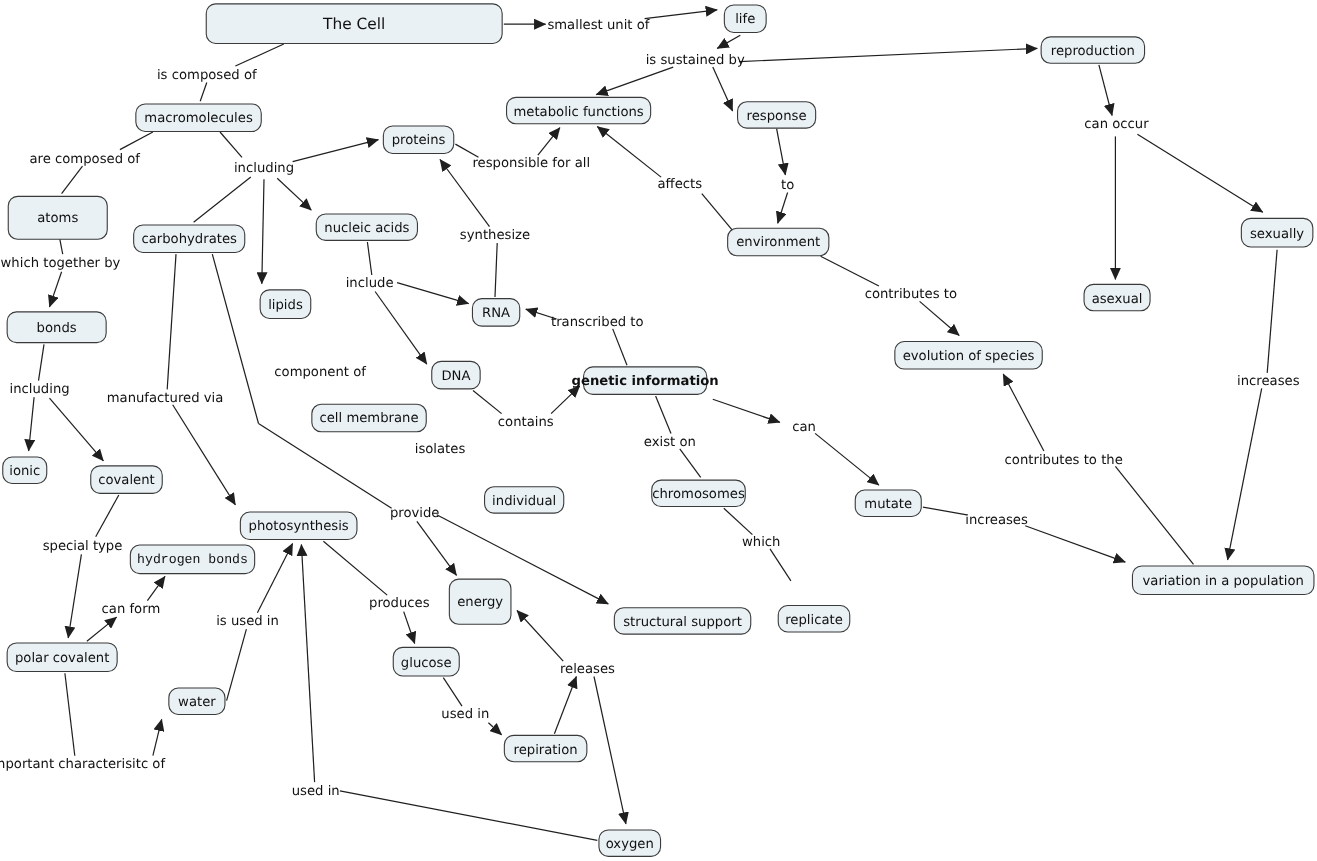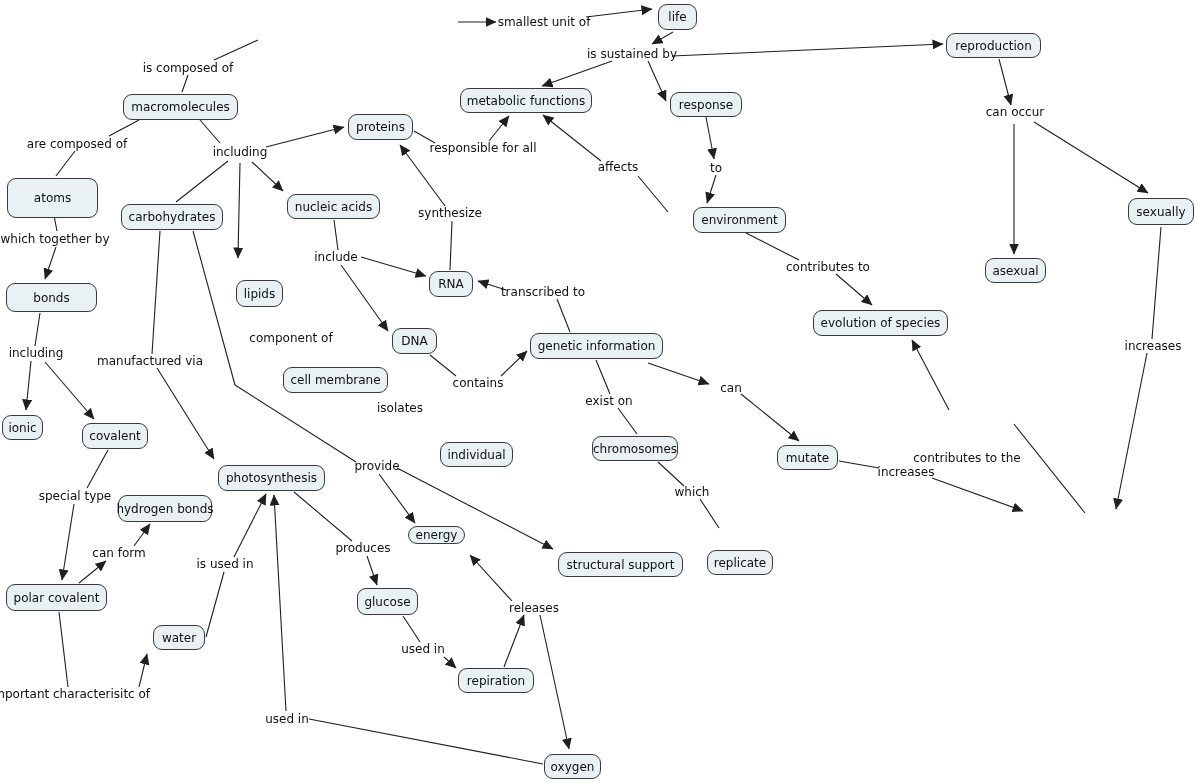--- a/index.html
+++ b/index.html
@@ -93,47 +93,49 @@
       <line x1="700" y1="499" x2="719" y2="528" stroke="#1f1f1f" stroke-width="1.1"></line>
       <line x1="648" y1="363" x2="709" y2="384" stroke="#1f1f1f" stroke-width="1.1" marker-end="url(#arrowhead)"></line>
       <line x1="741" y1="394" x2="799" y2="441" stroke="#1f1f1f" stroke-width="1.1" marker-end="url(#arrowhead)"></line>
       <line x1="839" y1="461" x2="879" y2="468" stroke="#1f1f1f" stroke-width="1.1"></line>
       <line x1="932" y1="478" x2="1023" y2="511" stroke="#1f1f1f" stroke-width="1.1" marker-end="url(#arrowhead)"></line>
       <line x1="1085" y1="513" x2="1014" y2="424" stroke="#1f1f1f" stroke-width="1.1"></line>
       <line x1="949" y1="410" x2="912" y2="340" stroke="#1f1f1f" stroke-width="1.1" marker-end="url(#arrowhead)"></line>
       <line x1="746" y1="233" x2="799" y2="260" stroke="#1f1f1f" stroke-width="1.1"></line>
       <line x1="836" y1="274" x2="872" y2="305" stroke="#1f1f1f" stroke-width="1.1" marker-end="url(#arrowhead)"></line>
     </svg>
+<div class="node big" style="left: 187px; top: 3px; width: 270px; height: 37px;">The Cell</div>
     <div class="node" style="left: 658px; top: 4px; width: 39px; height: 26px;">life</div>
     <div class="node" style="left: 946px; top: 33px; width: 95px; height: 25px;">reproduction</div>
     <div class="node" style="left: 123px; top: 94px; width: 115px; height: 26px;">macromolecules</div>
     <div class="node" style="left: 460px; top: 88px; width: 132px; height: 25px;">metabolic functions</div>
     <div class="node" style="left: 670px; top: 92px; width: 72px; height: 25px;">response</div>
     <div class="node" style="left: 348px; top: 114px; width: 65px; height: 26px;">proteins</div>
     <div class="node" style="left: 7px; top: 178px; width: 91px; height: 40px;">atoms</div>
     <div class="node" style="left: 287px; top: 194px; width: 93px; height: 25px;">nucleic acids</div>
     <div class="node" style="left: 1128px; top: 198px; width: 66px; height: 27px;">sexually</div>
     <div class="node" style="left: 121px; top: 204px; width: 102px; height: 26px;">carbohydrates</div>
-    <div class="node" style="left: 661px; top: 207px; width: 93px; height: 26px; margin-left: 32px;">environment</div>
+    <div class="node" style="left: 661px; top: 207px; width: 93px; height: 26px;">environment</div>
     <div class="node" style="left: 985px; top: 258px; width: 61px; height: 25px;">asexual</div>
-    <div class="node" style="left: 236px; top: 263px; width: 47px; height: 27px; margin-top: 17px;">lipids</div>
+    <div class="node" style="left: 236px; top: 263px; width: 47px; height: 27px;">lipids</div>
     <div class="node" style="left: 429px; top: 271px; width: 44px; height: 26px;">RNA</div>
     <div class="node" style="left: 6px; top: 283px; width: 91px; height: 29px;">bonds</div>
     <div class="node" style="left: 813px; top: 310px; width: 135px; height: 26px;">evolution of species</div>
     <div class="node" style="left: 392px; top: 328px; width: 45px; height: 26px;">DNA</div>
-    <div class="node" style="left: 530px; top: 333px; width: 133px; height: 26px;">genetic information</div>
+    <div class="node" style="left: 530px; top: 333px; width: 113px; height: 26px; font-weight: bold;">genetic information</div>
     <div class="node" style="left: 283px; top: 367px; width: 105px; height: 26px;">cell membrane</div>
     <div class="node" style="left: 2px; top: 415px; width: 41px; height: 25px;">ionic</div>
     <div class="node" style="left: 82px; top: 423px; width: 66px; height: 26px;">covalent</div>
     <div class="node" style="left: 592px; top: 436px; width: 86px; height: 25px;">chromosomes</div>
     <div class="node" style="left: 440px; top: 442px; width: 73px; height: 25px;">individual</div>
     <div class="node" style="left: 777px; top: 445px; width: 61px; height: 25px;">mutate</div>
     <div class="node" style="left: 218px; top: 465px; width: 107px; height: 26px;">photosynthesis</div>
-    <div class="node" style="left: 118px; top: 495px; width: 94px; height: 27px;">hydrogen bonds</div>
-    <div class="node" style="left: 408px; top: 526px; width: 57px; height: 18px;">energy</div>
+    <div class="node" style="left: 118px; top: 495px; width: 114px; height: 27px; font-family: Liberation Mono, monospace;">hydrogen bonds</div>
+    <div class="node" style="left: 1029px; top: 514px; width: 166px; height: 27px;">variation in a population</div>
+    <div class="node" style="left: 408px; top: 526px; width: 57px; height: 42px;">energy</div>
     <div class="node" style="left: 707px; top: 550px; width: 66px; height: 25px;">replicate</div>
     <div class="node" style="left: 558px; top: 552px; width: 125px; height: 25px;">structural support</div>
     <div class="node" style="left: 6px; top: 584px; width: 101px; height: 27px;">polar covalent</div>
     <div class="node" style="left: 357px; top: 588px; width: 61px; height: 27px;">glucose</div>
     <div class="node" style="left: 153px; top: 625px; width: 52px; height: 25px;">water</div>
     <div class="node" style="left: 458px; top: 668px; width: 76px; height: 25px;">repiration</div>
     <div class="node" style="left: 544px; top: 754px; width: 57px; height: 25px;">oxygen</div>
     <div class="phrase" style="left: 544px; top: 22px;">smallest unit of</div>
     <div class="phrase" style="left: 632px; top: 54px;">is sustained by</div>
     <div class="phrase" style="left: 188px; top: 68px;">is composed of</div>
@@ -149,21 +151,21 @@
     <div class="phrase" style="left: 828px; top: 267px;">contributes to</div>
     <div class="phrase" style="left: 543px; top: 292px;">transcribed to</div>
     <div class="phrase" style="left: 291px; top: 338px;">component of</div>
     <div class="phrase" style="left: 36px; top: 353px;">including</div>
     <div class="phrase" style="left: 150px; top: 361px;">manufactured via</div>
     <div class="phrase" style="left: 1153px; top: 346px;">increases</div>
     <div class="phrase" style="left: 478px; top: 383px;">contains</div>
     <div class="phrase" style="left: 731px; top: 388px;">can</div>
     <div class="phrase" style="left: 609px; top: 401px;">exist on</div>
     <div class="phrase" style="left: 400px; top: 408px;">isolates</div>
-    <div class="phrase" style="left: 967px; top: 418px; margin-top: 40px;">contributes to the</div>
+    <div class="phrase" style="left: 967px; top: 418px;">contributes to the</div>
     <div class="phrase" style="left: 377px; top: 466px;">provide</div>
     <div class="phrase" style="left: 906px; top: 472px;">increases</div>
     <div class="phrase" style="left: 692px; top: 492px;">which</div>
     <div class="phrase" style="left: 75px; top: 496px;">special type</div>
     <div class="phrase" style="left: 363px; top: 548px;">produces</div>
     <div class="phrase" style="left: 119px; top: 553px;">can form</div>
     <div class="phrase" style="left: 225px; top: 564px;">is used in</div>
     <div class="phrase" style="left: 534px; top: 608px;">releases</div>
     <div class="phrase" style="left: 423px; top: 649px;">used in</div>
     <div class="phrase" style="left: 70px; top: 694px;">important characterisitc of</div>

